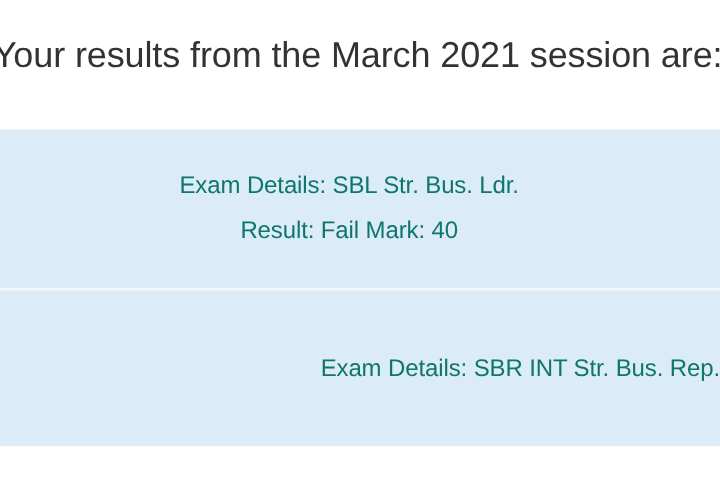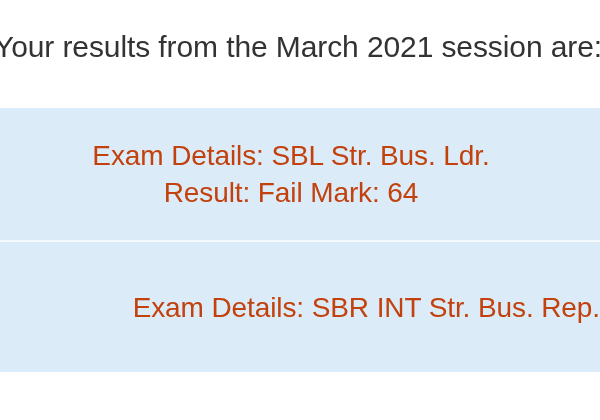--- a/index.html
+++ b/index.html
@@ -65,23 +65,23 @@
   .result-block.first {
     top: 0;
     height: 132px;
   }
   .result-block.second {
     top: 134px;
     height: 130px;
     align-items: flex-end;
   }
   .result-line {
-    font-size: 28px;
+    font-size: 20px;
     line-height: 37px;
-    color: #c2410c;
+    color: #0f766e;
     white-space: nowrap;
     letter-spacing: -0.1px;
     margin-left: -18px;
   }
   .block-divider {
     position: absolute;
     left: 0;
     top: 132px;
     width: 600px;
     height: 2px;
@@ -104,21 +104,21 @@
 <div class="page">
 
   <div class="heading-area">
     <div class="heading">Your results from the March 2021 session are:</div>
   </div>
 
   <div class="results-panel">
 
     <div class="result-block first">
       <div class="result-line">Exam Details: SBL Str. Bus. Ldr.</div>
-      <div class="result-line">Result: Fail Mark: 64</div>
+      <div class="result-line">Result: Fail Mark: 40</div>
     </div>
 
     <div class="block-divider"></div>
 
     <div class="result-block second">
       <div class="result-line">Exam Details: SBR INT Str. Bus. Rep.</div>
     </div>
 
   </div>
 

